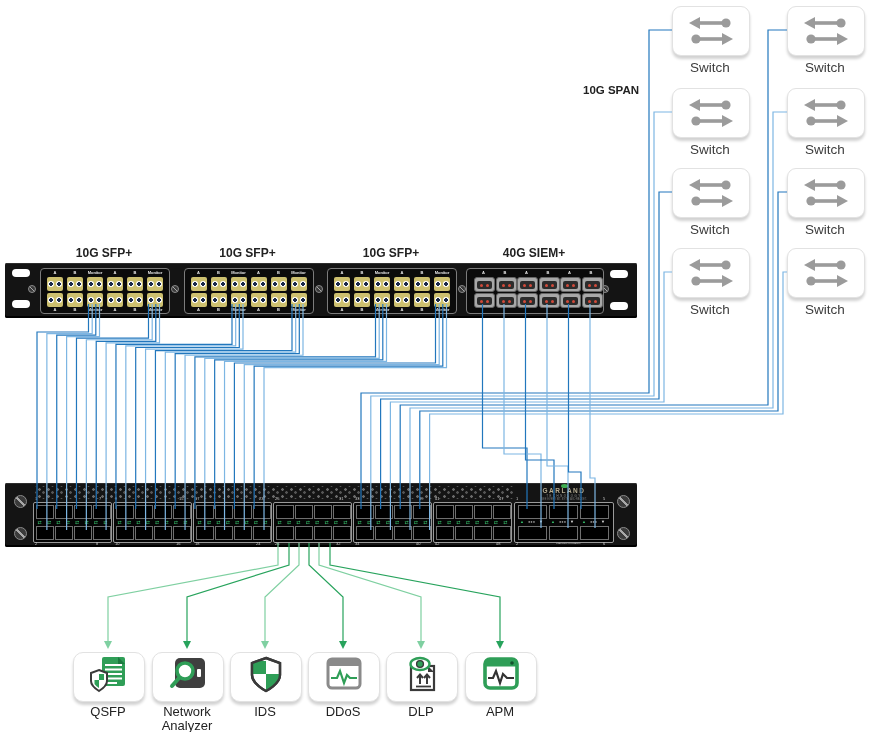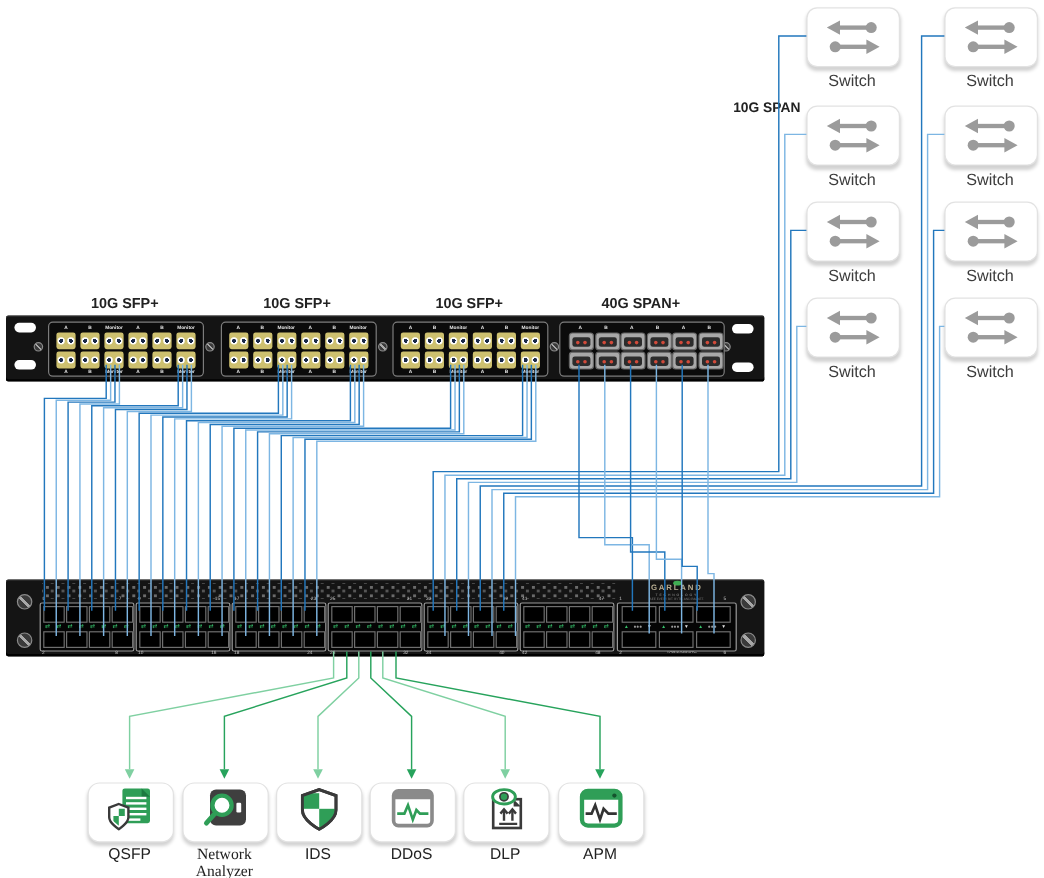--- a/index.html
+++ b/index.html
@@ -1,20 +1,20 @@
 <!DOCTYPE html>
 <html><head>
 <meta charset="utf-8">
 <style>
   html,body{margin:0;padding:0;background:#ffffff;}
   .canvas{position:relative;width:870px;height:732px;background:#fff;overflow:hidden;
           font-family:"Liberation Sans", sans-serif;}
   .abs{position:absolute;}
   .lbl{position:absolute;font-size:12px;font-weight:600;color:#222;text-align:center;}
-  .span-lbl{position:absolute;left:611px;top:84px;width:64px;font-size:11.5px;font-weight:600;color:#222;}
+  .span-lbl{position:absolute;left:583px;top:84px;width:64px;font-size:11.5px;font-weight:600;color:#222;}
   
   .device{position:absolute;background:#141414;border-radius:2px;box-shadow:inset 0 1px 0 #2e2e2e, inset 0 -2px 0 #000;}
   .earhole{position:absolute;width:18px;height:8px;border-radius:4px;background:#fff;}
   .screw{position:absolute;border-radius:50%;background:#3a3a3a;border:1px solid #8a8a8a;
          background-image:linear-gradient(45deg,transparent 42%,#a8a8a8 42%,#a8a8a8 58%,transparent 58%);}
   .module{position:absolute;background:#0b0b0b;border:1px solid #7c7c7c;border-radius:4px;}
   .pcol-lbl{position:absolute;font-size:4px;line-height:4px;color:#e8e8e8;text-align:center;font-weight:700;}
   .tanblock{position:absolute;background:#cdc06f;border-radius:2px;display:flex;align-items:center;justify-content:center;gap:2px;}
   .lc{width:6px;height:6px;border-radius:50%;background:radial-gradient(circle,#1b2a4a 0 1.6px,#ffffff 1.7px);}
   .qport{position:absolute;background:#a8a8a8;border:1px solid #666;border-radius:3px;}
@@ -514,21 +514,21 @@
       <div class="cnum" style="left: 511px; top: 13.5px;">1</div>
       <div class="cnum" style="left: 598px; top: 13.5px;">5</div>
       <div class="cnum" style="left: 511px; top: 59px;">2</div>
       <div class="cnum" style="left: 598px; top: 59px;">6</div>
     </div>
 
   <div class="abs" id="labels-layer">
       <div class="lbl" style="left: 49px; top: 246px; width: 110px;">10G SFP+</div>
       <div class="lbl" style="left: 192.5px; top: 246px; width: 110px;">10G SFP+</div>
       <div class="lbl" style="left: 336px; top: 246px; width: 110px;">10G SFP+</div>
-      <div class="lbl" style="left: 479px; top: 246px; width: 110px;">40G SPAN+</div>
+      <div class="lbl" style="left: 479px; top: 246px; width: 110px;">40G SIEM+</div>
     </div>
   <div class="abs" id="switch-layer">
       <div class="swcard" style="left: 672px; top: 6px;">
         <svg width="46" height="30" viewBox="0 0 46 30">
           <polygon points="1,7 12,1 12,13" fill="#9b9b9b"></polygon>
           <rect x="10" y="5.2" width="25" height="3.6" fill="#9b9b9b"></rect>
           <circle cx="38" cy="7" r="4.6" fill="#9b9b9b"></circle>
           <circle cx="8" cy="23" r="4.6" fill="#9b9b9b"></circle>
           <rect x="10" y="21.2" width="25" height="3.6" fill="#9b9b9b"></rect>
           <polygon points="34,17 34,29 45,23" fill="#9b9b9b"></polygon>
@@ -630,21 +630,21 @@
       </div>
       <div class="toollbl" style="left: 63px; top: 705px;">QSFP</div>
       <div class="toolcard" style="left: 152px; top: 652px;">
         <span><svg width="44" height="40" viewBox="0 0 44 40">
             <rect x="9" y="3" width="30" height="30" rx="5" fill="#3f3f3f"></rect>
             <rect x="31" y="14" width="4" height="8" rx="1" fill="#fff"></rect>
             <circle cx="19" cy="16" r="8" fill="#fff" stroke="#2f9e57" stroke-width="3.6"></circle>
             <line x1="13" y1="23" x2="6" y2="31" stroke="#2f9e57" stroke-width="4" stroke-linecap="round"></line>
           </svg></span>
       </div>
-      <div class="toollbl" style="left: 142px; top: 705px; font-family: Liberation Serif, serif;">Network Analyzer</div>
+      <div class="toollbl" style="left: 142px; top: 705px;">Network Analyzer</div>
       <div class="toolcard" style="left: 230px; top: 652px;">
         <span><svg width="44" height="40" viewBox="0 0 44 40">
             <defs>
               <clipPath id="idsclip">
                 <path d="M22 3 L36 8 V20 C36 29 22 36 22 36 C22 36 8 29 8 20 V8 Z"></path>
               </clipPath>
             </defs>
             <path d="M22 3 L36 8 V20 C36 29 22 36 22 36 C22 36 8 29 8 20 V8 Z" fill="#fff" stroke="#3a3a3a" stroke-width="2.4"></path>
             <g clip-path="url(#idsclip)">
               <rect x="8" y="6" width="14" height="13" fill="#2f9e57"></rect>

